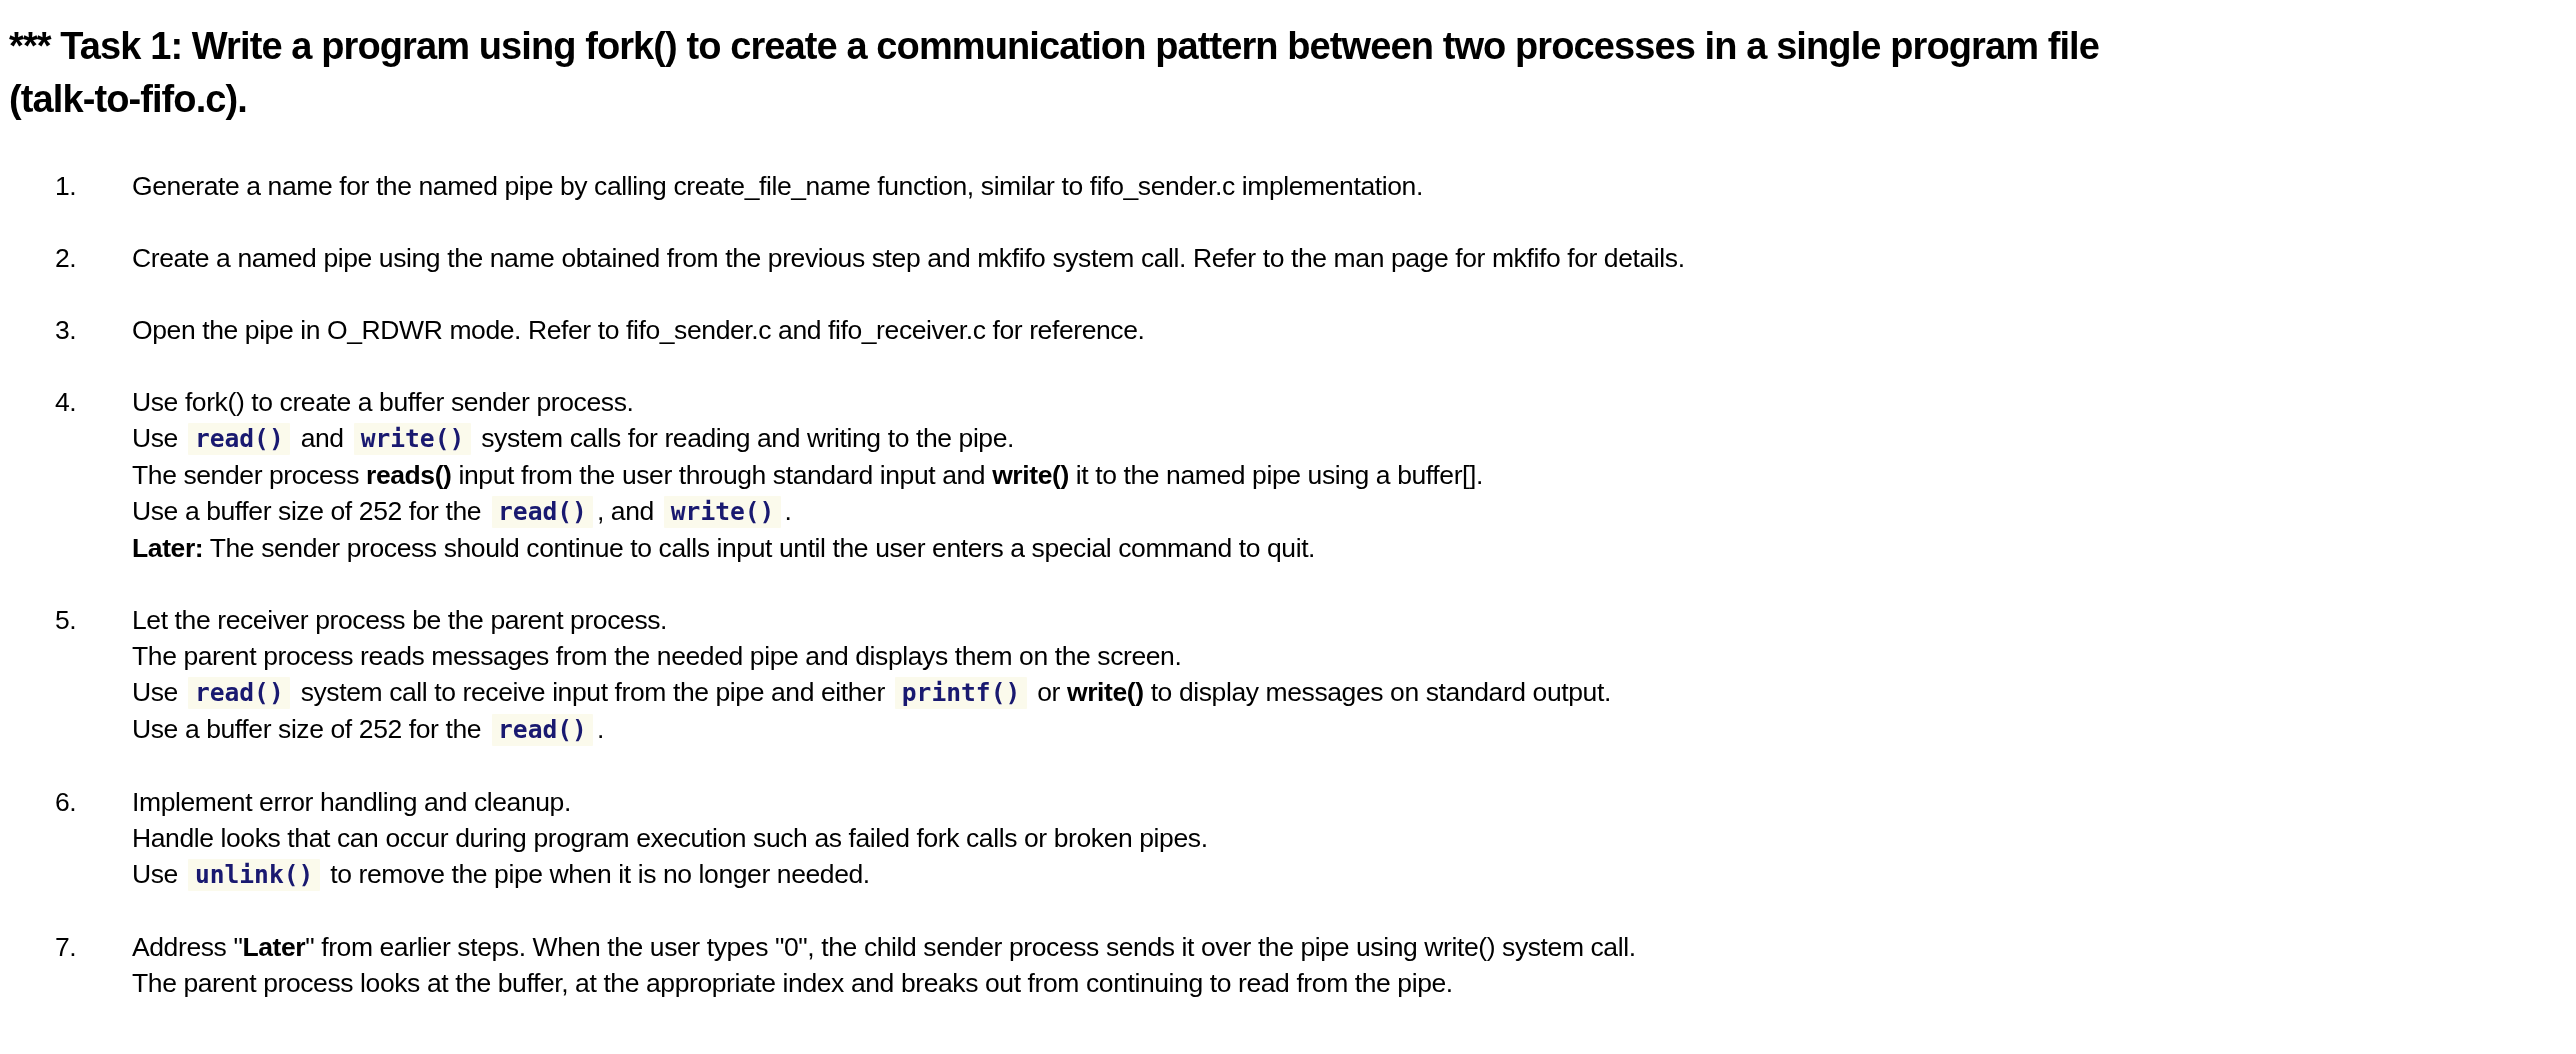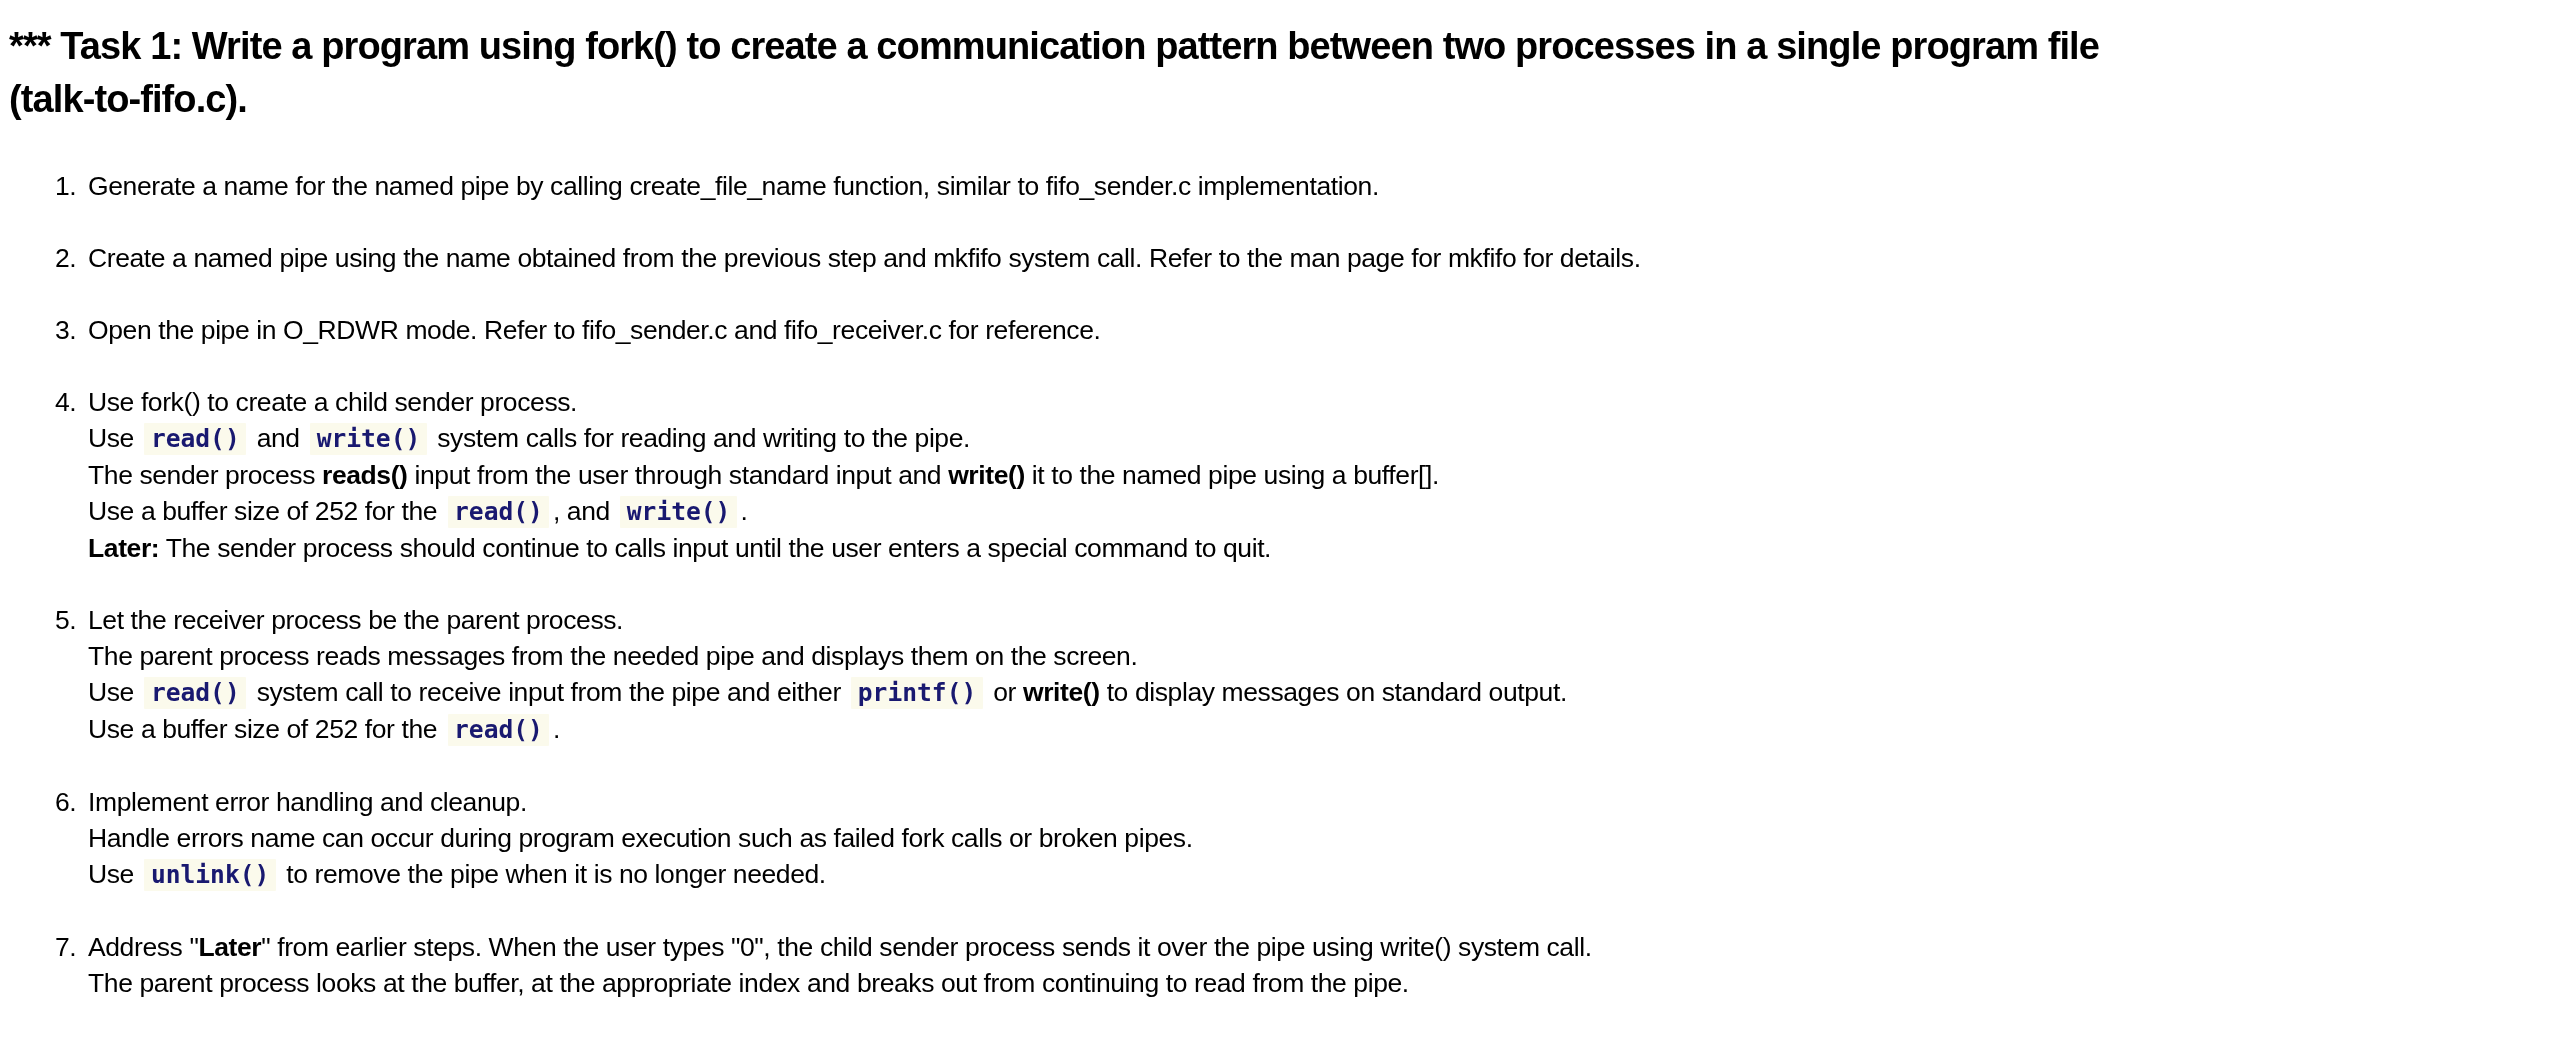--- a/index.html
+++ b/index.html
@@ -40,21 +40,21 @@
     font-size: 26.5px;
     line-height: 36px;
     letter-spacing: -0.4px;
   }
   ol.task-list li:last-child { margin-bottom: 0; }
   .num {
     flex: 0 0 33px;
     text-align: left;
   }
   .content { flex: 1 1 auto; }
-  .line { min-height: 36px; }
+  .line { min-height: 36px; margin-left: 44px; }
   .normal { font-weight: 400; }
   .bold { font-weight: 700; }
   .code {
     font-family: "DejaVu Sans Mono", "Liberation Mono", monospace;
     font-weight: 700;
     font-size: 24.6px;
     color: var(--code-color, #191970);
     background: var(--code-bg, #fbfaec);
     padding: 0.9px 6.4px 1.8px 6.4px;
     margin: 0 3.6px;
@@ -82,41 +82,41 @@
       </li>
       <li>
         <span class="num">3.</span>
         <div class="content">
           <div class="line"><span class="normal">Open the pipe in O_RDWR mode. Refer to fifo_sender.c and fifo_receiver.c for reference.</span></div>
         </div>
       </li>
       <li>
         <span class="num">4.</span>
         <div class="content">
-          <div class="line"><span class="normal">Use fork() to create a child sender process.</span></div>
+          <div class="line"><span class="normal">Use fork() to create a buffer sender process.</span></div>
           <div class="line"><span class="normal">Use </span><span class="code">read()</span><span class="normal"> and </span><span class="code">write()</span><span class="normal"> system calls for reading and writing to the pipe.</span></div>
           <div class="line"><span class="normal">The sender process </span><span class="bold">reads()</span><span class="normal"> input from the user through standard input and </span><span class="bold">write()</span><span class="normal"> it to the named pipe using a buffer[].</span></div>
           <div class="line"><span class="normal">Use a buffer size of 252 for the </span><span class="code">read()</span><span class="normal">, and </span><span class="code">write()</span><span class="normal">.</span></div>
           <div class="line"><span class="bold">Later:</span><span class="normal"> The sender process should continue to calls input until the user enters a special command to quit.</span></div>
         </div>
       </li>
       <li>
         <span class="num">5.</span>
         <div class="content">
           <div class="line"><span class="normal">Let the receiver process be the parent process.</span></div>
           <div class="line"><span class="normal">The parent process reads messages from the needed pipe and displays them on the screen.</span></div>
           <div class="line"><span class="normal">Use </span><span class="code">read()</span><span class="normal"> system call to receive input from the pipe and either </span><span class="code">printf()</span><span class="normal"> or </span><span class="bold">write()</span><span class="normal"> to display messages on standard output.</span></div>
           <div class="line"><span class="normal">Use a buffer size of 252 for the </span><span class="code">read()</span><span class="normal">.</span></div>
         </div>
       </li>
       <li>
         <span class="num">6.</span>
         <div class="content">
           <div class="line"><span class="normal">Implement error handling and cleanup.</span></div>
-          <div class="line"><span class="normal">Handle errors name can occur during program execution such as failed fork calls or broken pipes.</span></div>
+          <div class="line"><span class="normal">Handle looks that can occur during program execution such as failed fork calls or broken pipes.</span></div>
           <div class="line"><span class="normal">Use </span><span class="code">unlink()</span><span class="normal"> to remove the pipe when it is no longer needed.</span></div>
         </div>
       </li>
       <li>
         <span class="num">7.</span>
         <div class="content">
           <div class="line"><span class="normal">Address "</span><span class="bold">Later</span><span class="normal">" from earlier steps. When the user types "0", the child sender process sends it over the pipe using write() system call.</span></div>
           <div class="line"><span class="normal">The parent process looks at the buffer, at the appropriate index and breaks out from continuing to read from the pipe.</span></div>
         </div>
       </li>

